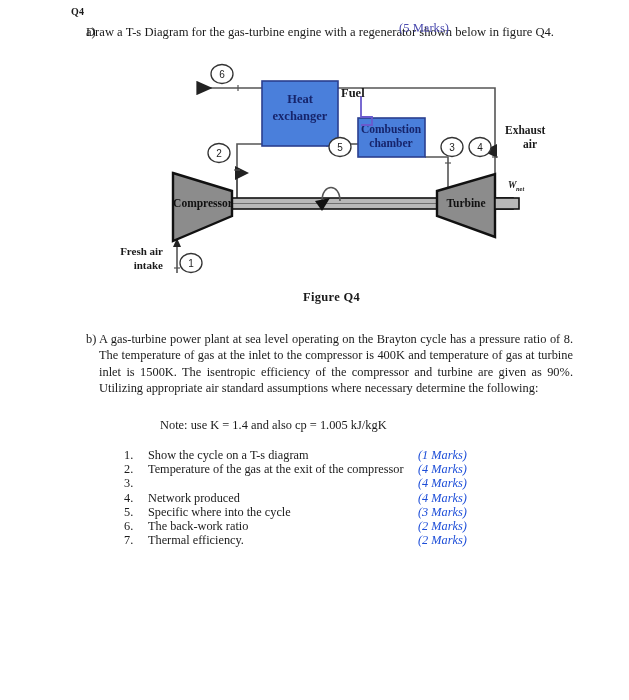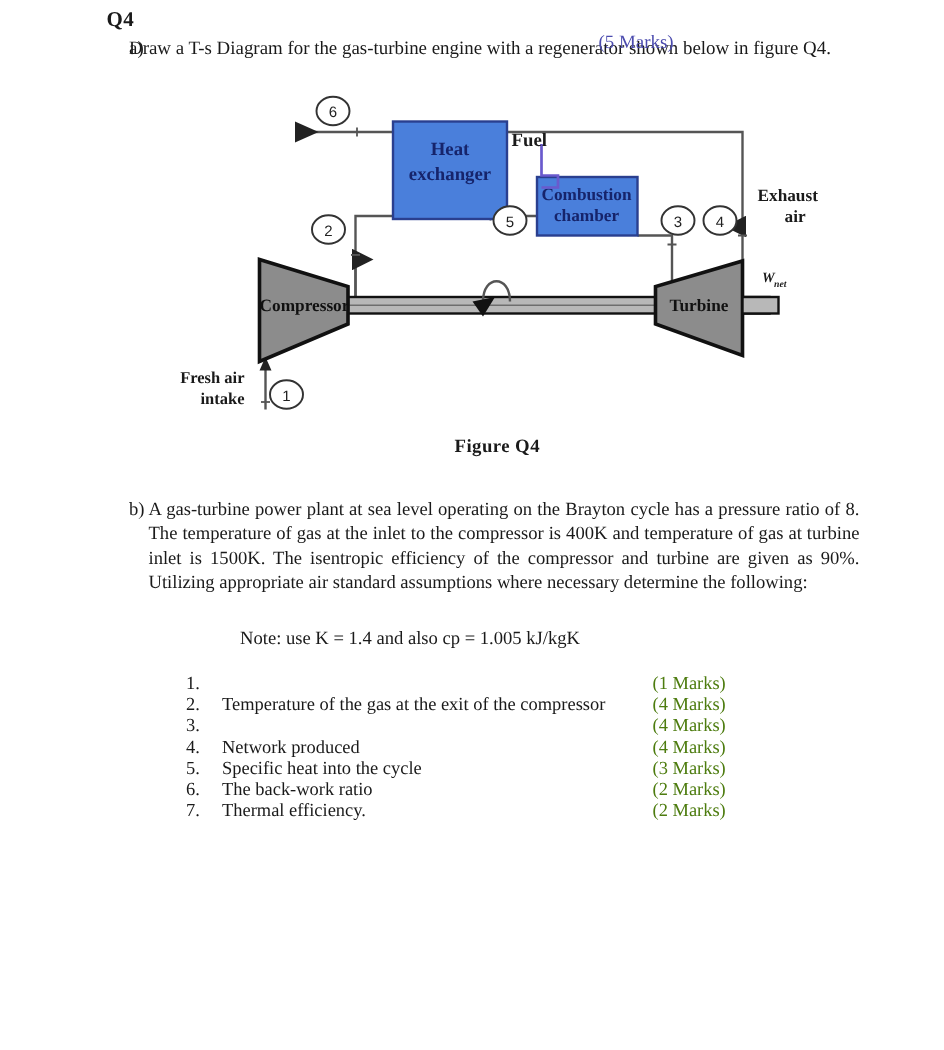--- a/index.html
+++ b/index.html
@@ -20,21 +20,21 @@
     left: 0; top: 0;
     width: 629px;
     height: 700px;
   }
 
   
   .q-heading {
     position: absolute;
     left: 71px;
     top: 6px;
-    font-size: 14px;
+    font-size: 10px;
     font-weight: bold;
     letter-spacing: 0.2px;
   }
   .part-a {
     position: absolute;
     left: 86px;
     top: 22px;
     width: 480px;
     font-size: 12.6px;
     line-height: 21px;
@@ -112,22 +112,23 @@
     left: 0;
     width: 22px;
     text-align: left;
   }
   .list-row .txt {
     position: absolute;
     left: 24px;
   }
   .list-row .mk {
     position: absolute;
-    left: 311px;
-    color: #4d7c0f;
+    left: 294px;
+    color: #1d4ed8;
+    font-style: italic;
   }
 
   
   .diagram {
     position: absolute;
     left: 0;
     top: 55px;
     width: 629px;
     height: 235px;
   }
@@ -268,39 +269,40 @@
   <div class="part-b">
     <span class="lbl">b)</span>
     <span class="body">A gas-turbine power plant at sea level operating on the Brayton cycle has a pressure ratio of 8. The temperature of gas at the inlet to the compressor is 400K and temperature of gas at turbine inlet is 1500K. The isentropic efficiency of the compressor and turbine are given as 90%. Utilizing appropriate air standard assumptions where necessary determine the following:</span>
   </div>
 
   <div class="note">Note: use K = 1.4 and also cp = 1.005 kJ/kgK</div>
 
   <div class="list">
     <div class="list-row">
       <span class="num">1.</span>
+      <span class="txt">Show the cycle on a T-s diagram</span>
       <span class="mk">(1 Marks)</span>
     </div>
     <div class="list-row">
       <span class="num">2.</span>
       <span class="txt">Temperature of the gas at the exit of the compressor</span>
       <span class="mk">(4 Marks)</span>
     </div>
     <div class="list-row">
       <span class="num">3.</span>
       <span class="mk">(4 Marks)</span>
     </div>
     <div class="list-row">
       <span class="num">4.</span>
       <span class="txt">Network produced</span>
       <span class="mk">(4 Marks)</span>
     </div>
     <div class="list-row">
       <span class="num">5.</span>
-      <span class="txt">Specific heat into the cycle</span>
+      <span class="txt">Specific where into the cycle</span>
       <span class="mk">(3 Marks)</span>
     </div>
     <div class="list-row">
       <span class="num">6.</span>
       <span class="txt">The back-work ratio</span>
       <span class="mk">(2 Marks)</span>
     </div>
     <div class="list-row">
       <span class="num">7.</span>
       <span class="txt">Thermal efficiency.</span>

